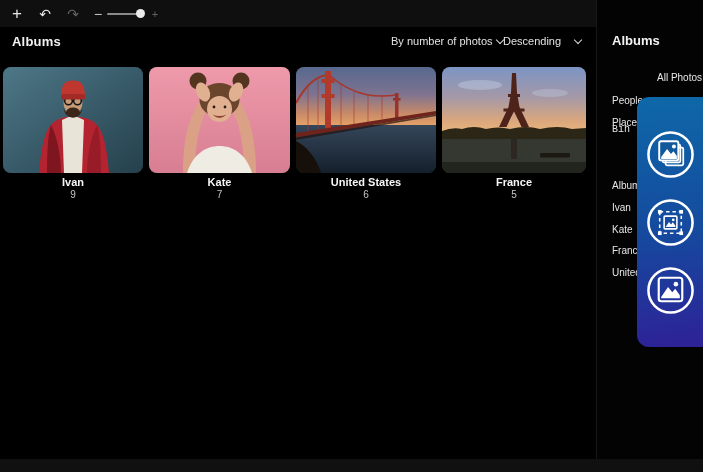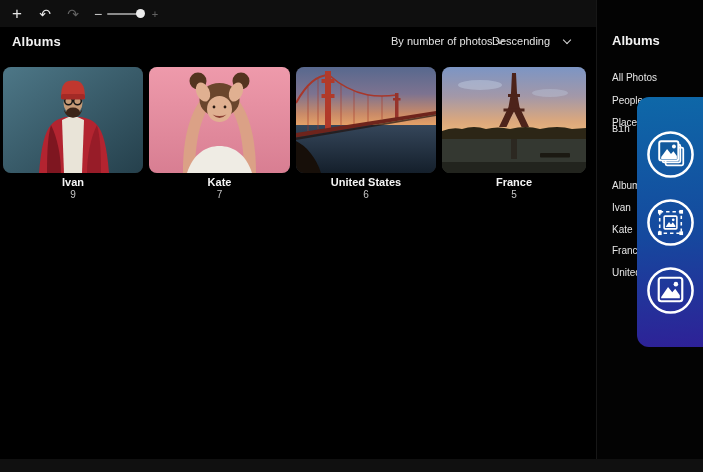--- a/index.html
+++ b/index.html
@@ -19,21 +19,21 @@
   .tb-redo{left:62px;width:22px;font-size:14px;opacity:.38;}
   .tb-minus{left:90px;width:16px;font-size:14px;opacity:.85;}
   .slider-track{left:107px;top:13px;width:34px;height:2px;background:#8a8a8a;border-radius:1px;}
   .slider-thumb{left:136px;top:9px;width:9px;height:9px;border-radius:50%;background:#ececec;}
   .tb-plus2{left:148px;width:14px;font-size:11px;opacity:.38;}
 
   
   .page-title{left:12px;top:34px;font-size:13px;font-weight:700;letter-spacing:.2px;color:#f2f2f2;}
   .sort{position:absolute;top:35px;font-size:11px;color:#e3e3e3;display:flex;align-items:center;gap:4px;cursor:default;}
   .sort-by{left:391px;}
-  .sort-order{left:492px;width:78px;justify-content:space-between;}
+  .sort-order{left:503px;width:78px;justify-content:space-between;}
   .chev{width:5px;height:5px;border-right:1.3px solid #d8d8d8;border-bottom:1.3px solid #d8d8d8;
         transform:rotate(45deg);display:inline-block;margin-top:-3px;}
 
   
   .card{position:absolute;top:67px;height:106px;border-radius:8px;overflow:hidden;
         box-shadow:0 0 0 1px rgba(255,255,255,.16) inset;cursor:pointer;}
   .card svg{display:block;}
   .card-name{position:absolute;top:176px;font-size:11px;font-weight:700;color:#f5f5f5;text-align:center;}
   .card-count{position:absolute;top:189px;font-size:10px;color:#c6c6c6;text-align:center;}
 
@@ -190,21 +190,21 @@
     <path d="M70,6 L74,6 L75,26 L77.5,40 L87,60 L79.5,60 C75.5,51 73,46.5 72,44.5 C71,46.5 68.5,51 64.5,60 L57,60 L66.5,40 L69,26 Z" fill="#4d231a"></path>
     <rect x="66" y="27" width="12" height="3" fill="#4d231a"></rect>
     <rect x="61.5" y="41.5" width="21" height="3" fill="#4d231a"></rect>
   </svg>
 </div>
 <div class="card-name" style="left:442px;width:144px;">France</div>
 <div class="card-count" style="left:442px;width:144px;">5</div>
 
 <div class="abs sidebar">
   <div class="sb-title">Albums</div>
-  <div class="sb-item" style="top:72px;">All Photos</div>
+  <div class="sb-item" style="top:72px;margin-left:45px;">All Photos</div>
   <div class="sb-item" style="top:95px;">People</div>
   <div class="sb-item" style="top:117px;">Places</div>
   <div class="sb-item" style="top:124px;font-family:Liberation Mono, monospace;">Bin</div>
   <div class="sb-item sb-sec" style="top:180px;">Albums</div>
   <div class="sb-item" style="top:202px;">Ivan</div>
   <div class="sb-item" style="top:224px;">Kate</div>
   <div class="sb-item" style="top:245px;">France</div>
   <div class="sb-item" style="top:267px;">United States</div>
 </div>
 <div class="abs divider"></div>

